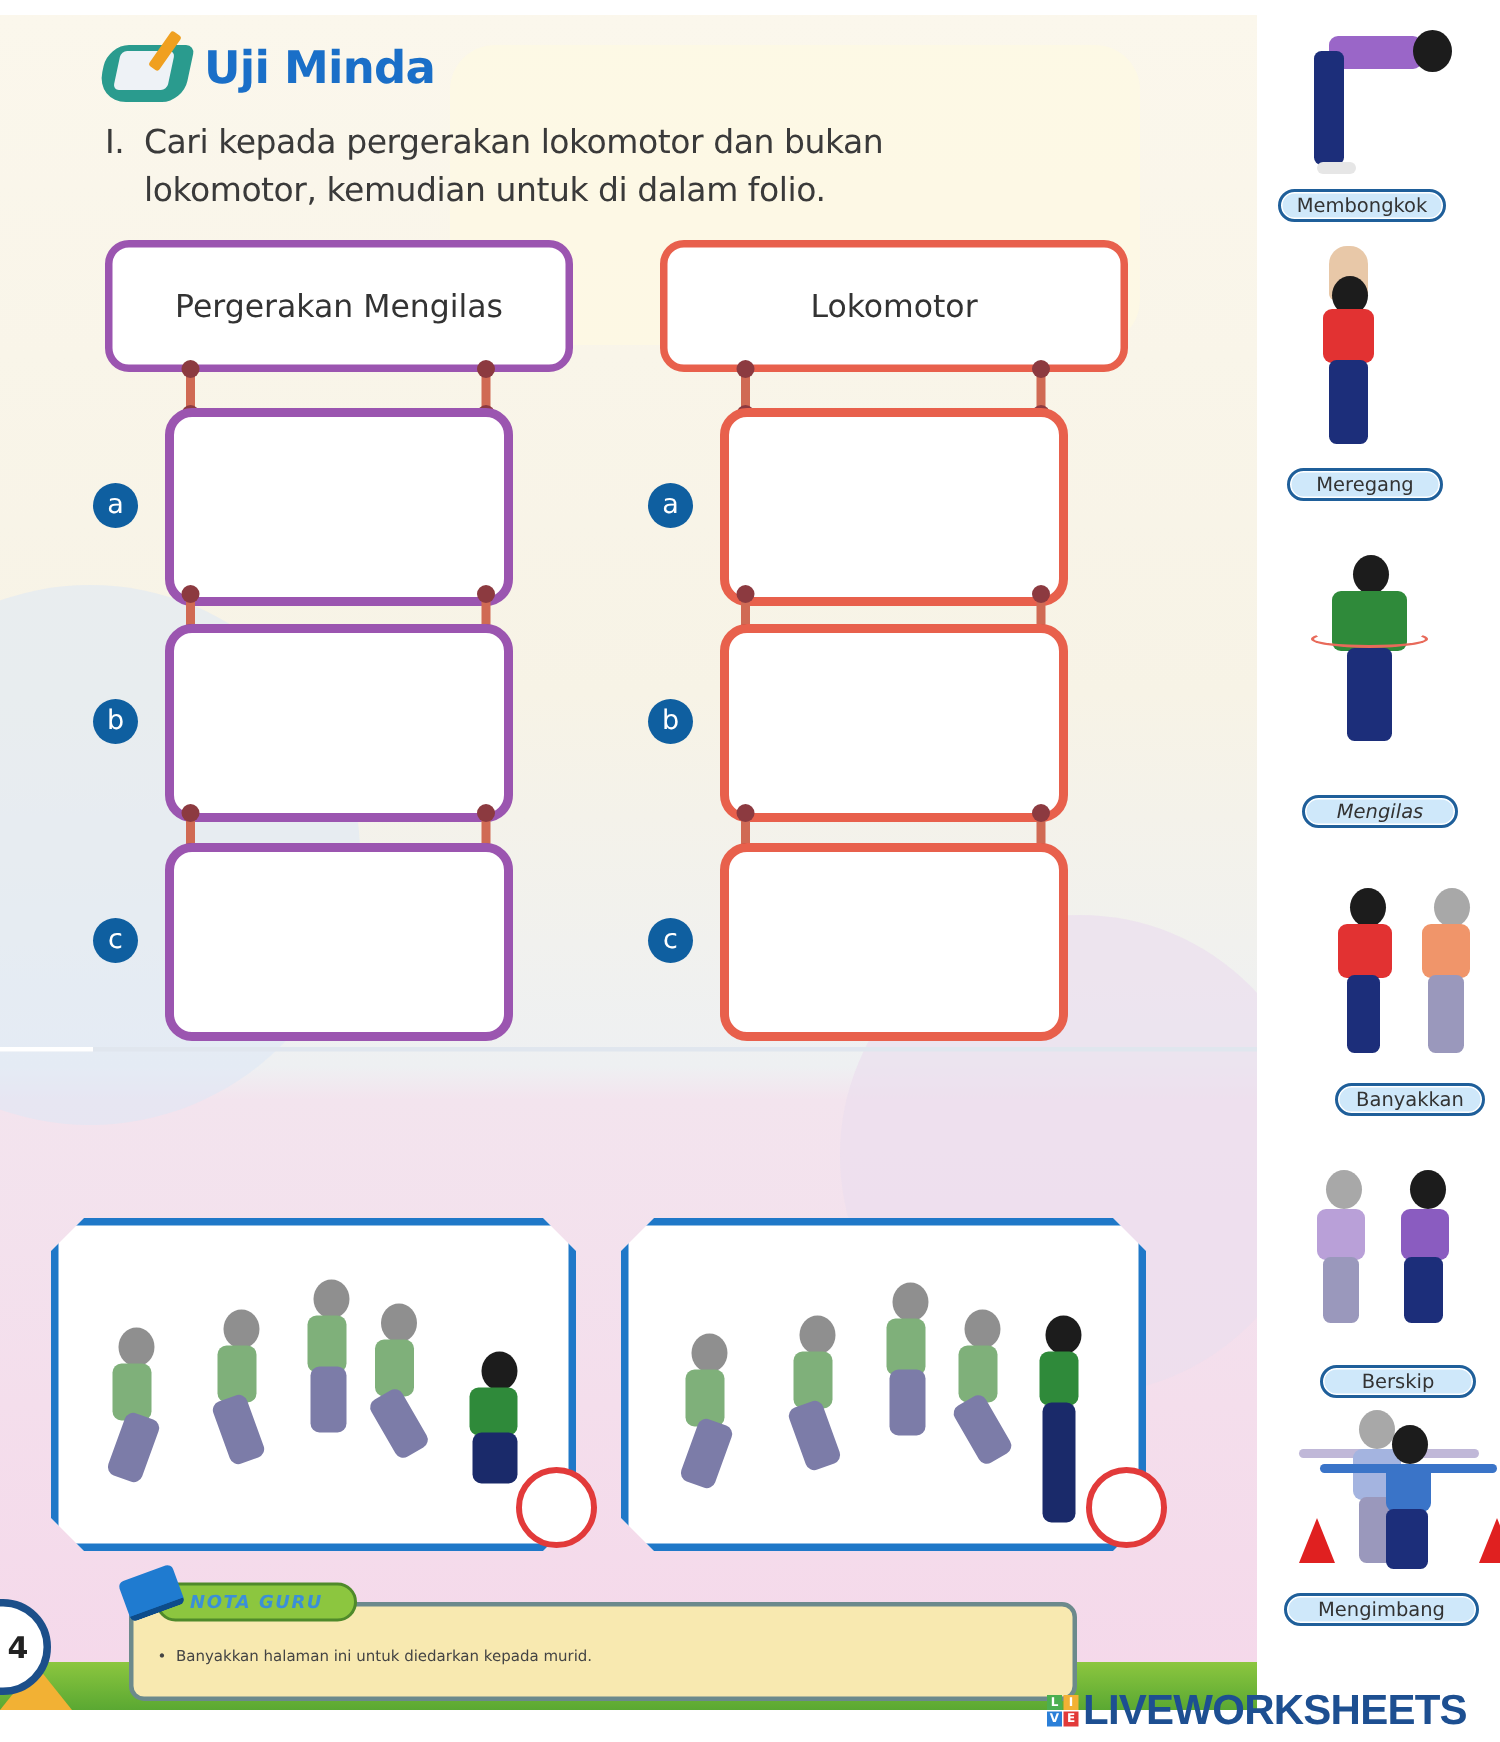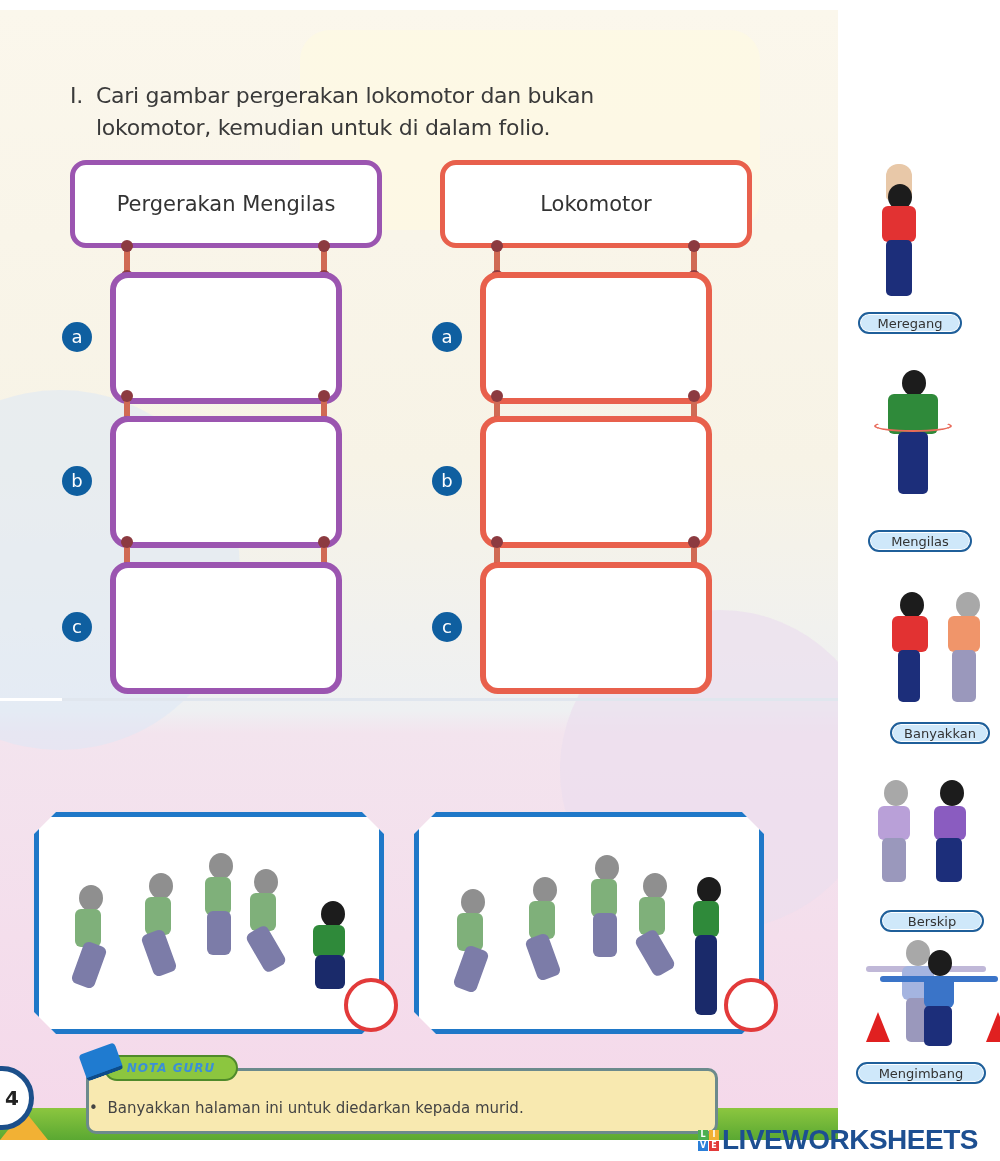--- a/index.html
+++ b/index.html
@@ -88,21 +88,21 @@
   .answer-circle.c2 { left:724px; top:978px; }
 
   
   .green-band { position:absolute; left:0; top:1108px; width:838px; height:32px; background:linear-gradient(180deg,#8cc63f,#5aa832); }
   .page-corner { position:absolute; left:-30px; top:1066px; width:64px; height:64px; border-radius:50%; background:#fff; border:5px solid #1c4f8a; display:flex; align-items:center; justify-content:flex-end; padding-right:10px; font-size:20px; font-weight:bold; color:#222; }
   .page-corner-tri { position:absolute; left:0; top:1110px; width:0; height:0; border-left:24px solid transparent; border-right:24px solid transparent; border-bottom:30px solid #f2b134; }
   .nota-box {
     position:absolute; left:86px; top:1068px; width:632px; height:66px; background:#f8e9b0;
     border:3px solid #6c8a8c; border-radius:10px;
   }
-  .nota-text { position:absolute; left:0; top:28px; font-size:15px; color:#444; }
+  .nota-text { position:absolute; left:16px; top:28px; font-size:10px; color:#444; }
   .nota-tag {
     position:absolute; left:104px; top:1055px; width:134px; height:26px; background:#8cc63f; border-radius:14px;
     border:2px solid #4f8a2a; display:flex; align-items:center; justify-content:center;
     font-size:12px; font-weight:bold; color:#3b8fd8; font-style:italic; letter-spacing:1px;
   }
   .nota-book { position:absolute; left:82px; top:1048px; width:38px; height:28px; background:#1f7bd0; border-radius:4px; transform:rotate(-20deg); border-bottom:4px solid #0d4c8a; }
 
   
   .sidebar { position:absolute; left:840px; top:0; width:160px; height:1161px; background:#fff; }
   .card { position:absolute; left:0; width:160px; }
@@ -126,23 +126,31 @@
 <body>
 
 <div class="page">
   <div class="blob3"></div>
   <div class="blob1"></div>
   <div class="blob2"></div>
   <div class="section-divider">
       <div class="white"></div>
     </div>
 
+  <div class="title-row" style="top:8px;">
+    <div class="title-icon">
+      <div class="tray"></div>
+        <div class="paper"></div>
+        <div class="pencil"></div>
+    </div>
+    <span class="title-text">Uji Minda</span>
+  </div>
 
   <div class="q-text q1" style="top:70px;">
-    <span class="q-num">I.</span><span>Cari gambar pergerakan lokomotor dan bukan</span>
+    <span class="q-num">I.</span><span>Cari kepada pergerakan lokomotor dan bukan</span>
     <span class="q-indent">lokomotor, kemudian untuk di dalam folio.</span>
   </div>
 
   <div class="col loko" style="top:150px;">
     <div class="sign">
       <span>Pergerakan Mengilas</span>
     </div>
     <div class="ring" style="left:54px; top:84px; height:34px;"></div>
     <div class="ring" style="left:251px; top:84px; height:34px;"></div>
 
@@ -248,32 +256,41 @@
     <div class="nota-text">
       <span>•</span>&nbsp;&nbsp;<span>Banyakkan halaman ini untuk diedarkan kepada murid.</span>
     </div>
   </div>
   <div class="nota-tag" style="top:1045px;">NOTA GURU</div>
   <div class="nota-book" style="top:1038px;"></div>
 </div>
 
 <div class="sidebar">
 
+  <div class="card" style="top:14px; height:140px;">
+    <div class="person" style="left:34px; top:0;">
+      <div class="sh" style="left:12px; top:10px; width:62px; height:22px; background:#9a66c8;"></div>
+      <div class="hd" style="left:68px; top:6px; width:26px; height:28px;"></div>
+      <div class="pt" style="left:2px; top:20px; width:20px; height:76px;"></div>
+      <div class="sh" style="left:4px; top:94px; width:26px; height:8px; background:#e6e6e6;"></div>
+    </div>
+    <div class="pill" style="left:12px; top:112px; width:112px;">Membongkok</div>
+  </div>
 
   <div class="card" style="top:160px; height:180px;">
     <div class="person" style="left:42px; top:4px;">
       <div class="sh" style="left:4px; top:0px; width:26px; height:36px; background:#e8c8a8; border-radius:12px 12px 4px 4px;"></div>
       <div class="hd" style="left:6px; top:20px;"></div>
       <div class="sh" style="left:0px; top:42px; width:34px; height:36px; background:#e23232;"></div>
       <div class="pt" style="left:4px; top:76px; width:26px; height:56px;"></div>
     </div>
     <div class="pill" style="left:18px; top:152px; width:104px;">Meregang</div>
   </div>
 
-  <div class="card" style="top:366px; height:190px;">
+  <div class="card" style="top:366px; height:190px;font-style:italic;">
     <div class="person" style="left:48px; top:4px;">
       <div class="hd" style="left:14px; top:0;"></div>
       <div class="sh" style="left:0px; top:24px; width:50px; height:40px; background:#2f8a3a;"></div>
       <div class="pt" style="left:10px; top:62px; width:30px; height:62px;"></div>
       <div style="position:absolute; left:-14px; top:50px; width:78px; height:12px; border:2px solid #e86a5a; border-radius:50%; border-top-color:transparent;"></div>
     </div>
     <div class="pill" style="left:28px; top:164px; width:104px;">Mengilas</div>
   </div>
 
   <div class="card" style="top:590px; height:160px;">

